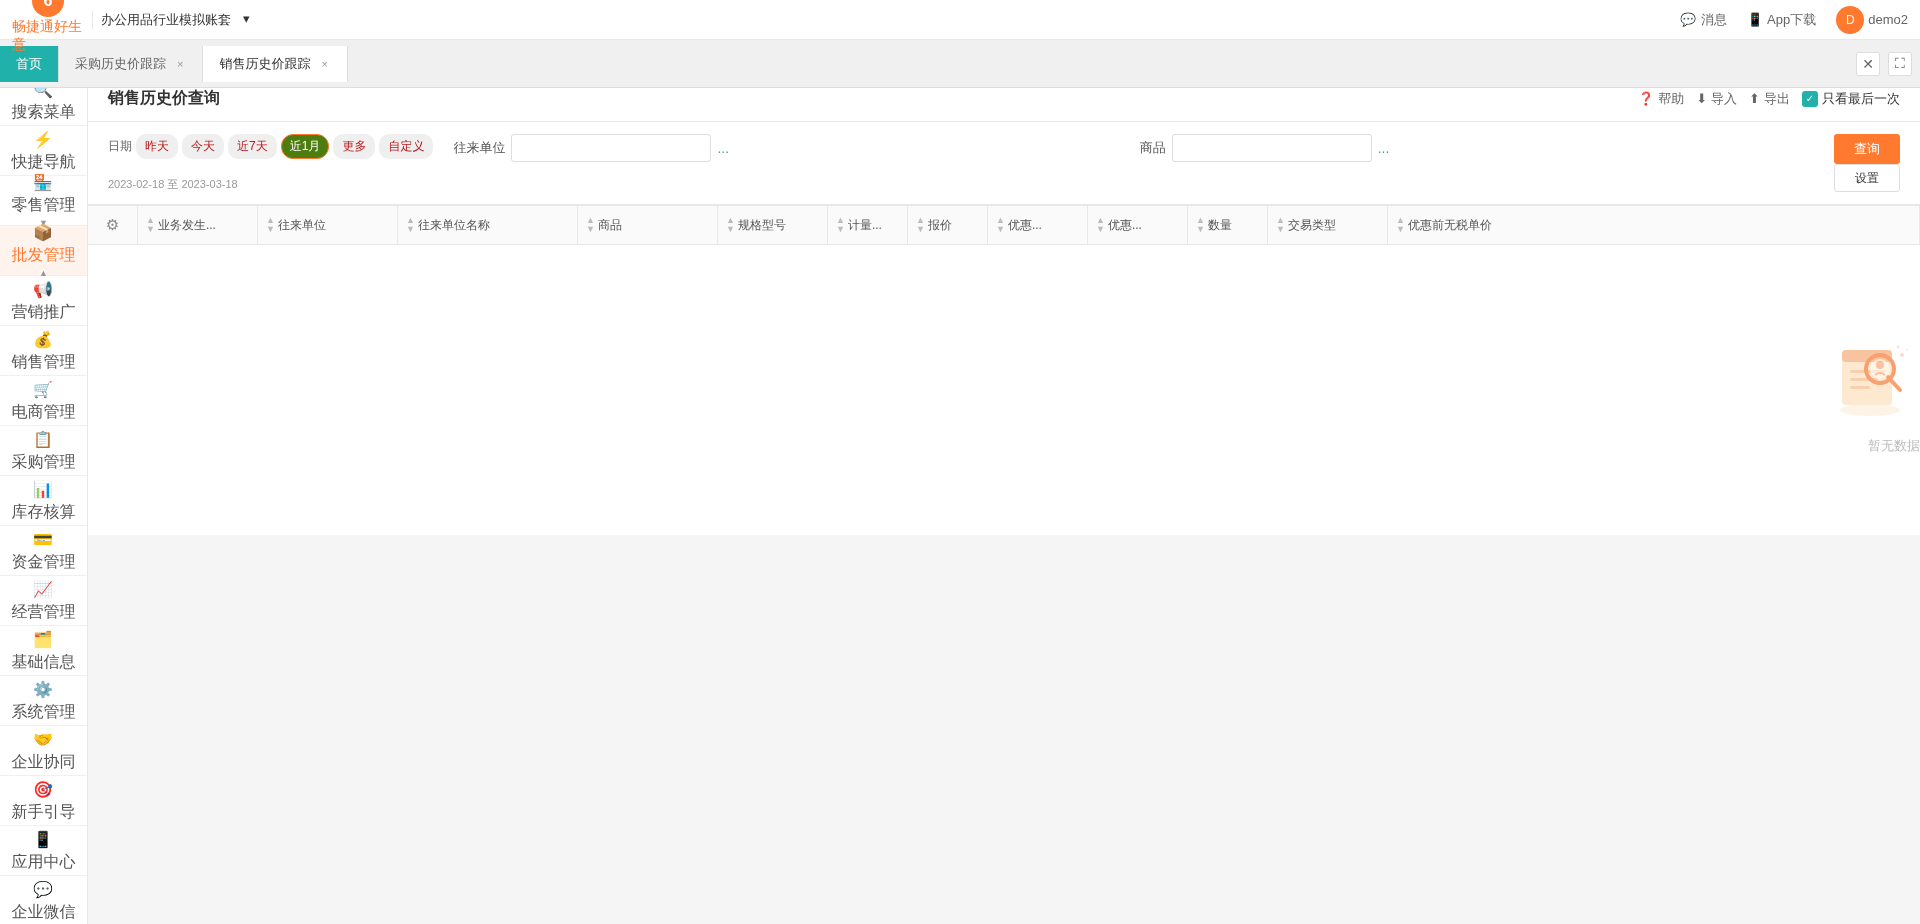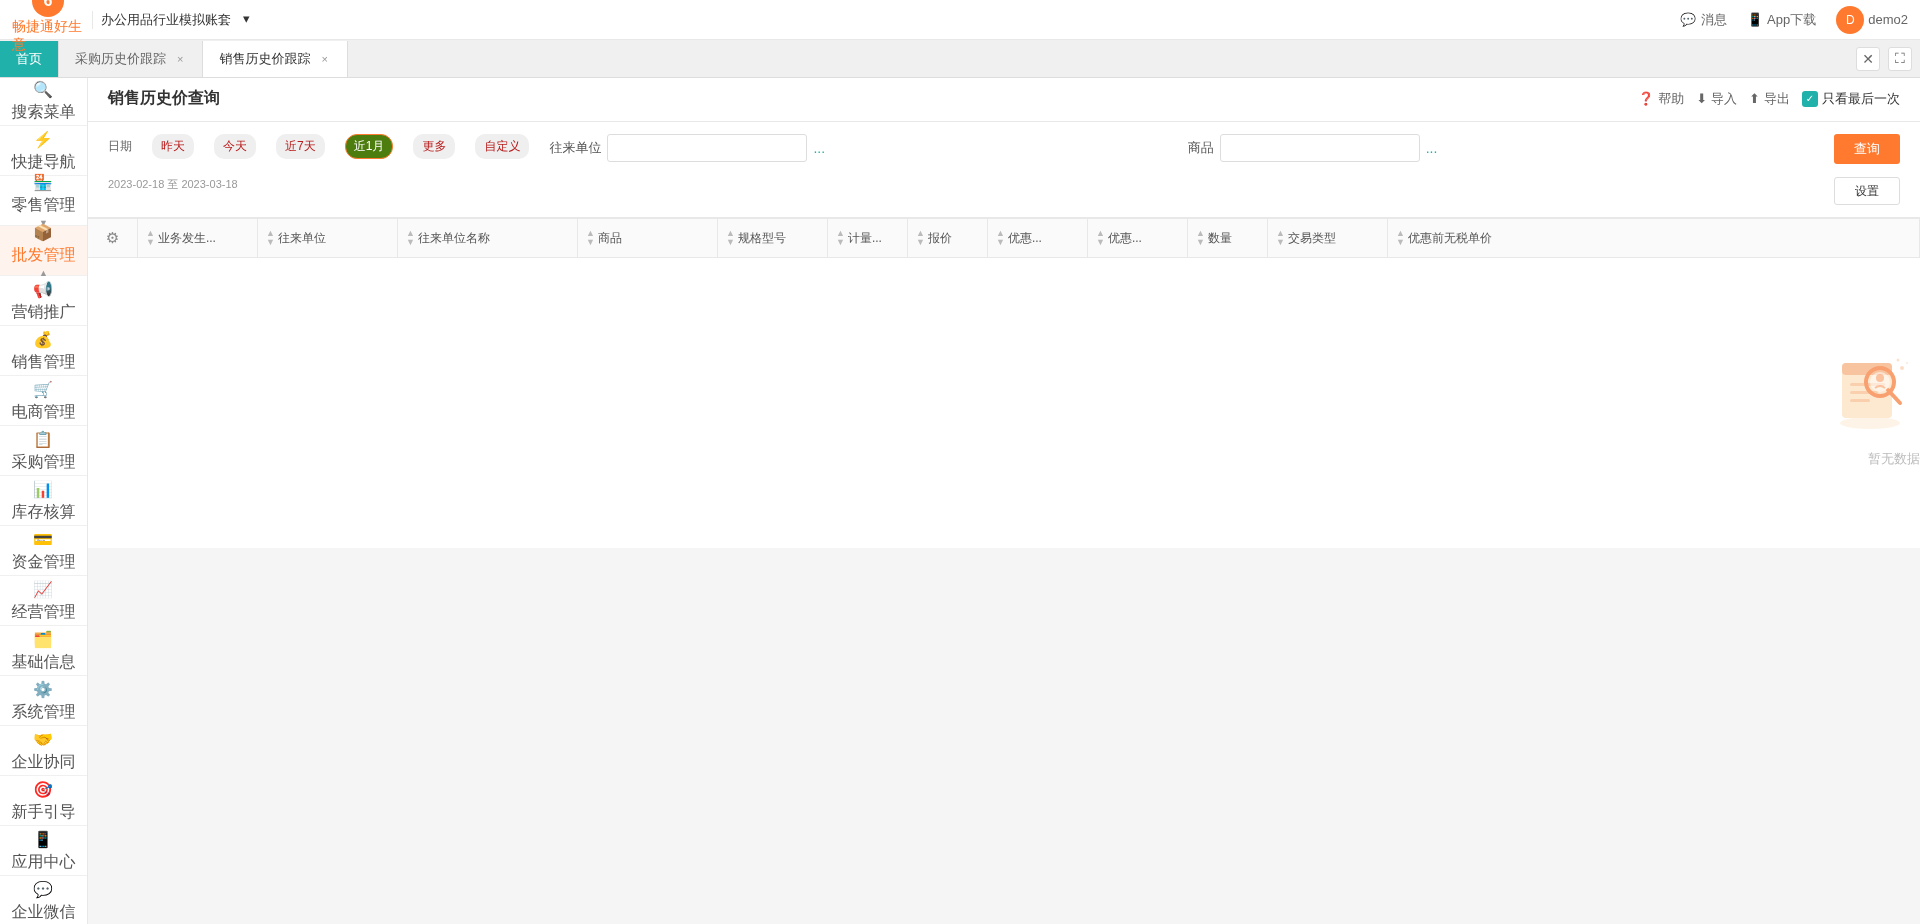--- a/index.html
+++ b/index.html
@@ -45,21 +45,21 @@
     .top-bar-right-item {
       display: flex; align-items: center; gap: 4px; cursor: pointer; color: #666; font-size: 13px;
     }
     .avatar {
       width: 28px; height: 28px; border-radius: 50%; background: #ff7a2f;
       display: flex; align-items: center; justify-content: center; color: #fff; font-size: 12px;
     }
 
     
     .tab-bar {
-      height: 38px;
+      height: 48px;
       background: #f0f0f0;
       display: flex;
       align-items: center;
       padding: 0;
       position: fixed;
       top: 40px; left: 0; right: 0;
       z-index: 99;
       border-bottom: 1px solid #ddd;
       justify-content: flex-end;
     }
@@ -157,21 +157,21 @@
     .filter-bar {
       background: #fff;
       padding: 12px 20px;
       border-bottom: 1px solid #e8e8e8;
       display: flex; align-items: flex-start; gap: 20px;
     }
     .filter-group {
       display: flex; flex-direction: column; gap: 6px;
     }
     .filter-label { font-size: 12px; color: #666; }
-    .filter-row { display: flex; align-items: center; gap: 20px; }
+    .filter-row { display: flex; align-items: center; gap: 4px; }
     .date-btn {
       padding: 3px 8px; font-size: 12px; cursor: pointer; border: 1px solid transparent;
       border-radius: 10px; color: #b91c1c;
     }
     .date-btn.active {
       background: #4d7c0f; color: #fff; border-color: #ff7a2f; border-radius: 12px;
     }
     .date-range-text { font-size: 11px; color: #999; margin-top: 12px; }
     .filter-input-group {
       display: flex; align-items: center; gap: 6px;
@@ -416,21 +416,21 @@
         <input type="text" class="filter-input" placeholder="" style="">
         <span class="filter-dots">...</span>
       </div>
 
       <div class="filter-input-group">
         <span class="filter-label-inline">商品</span>
         <input type="text" class="filter-input" placeholder="" style="">
         <span class="filter-dots">...</span>
       </div>
 
-      <div style="display:flex; flex-direction:column; gap:13px; margin-left: 8px;">
+      <div style="display:flex; flex-direction:column; gap:0; margin-left: 8px;">
         <button class="query-btn">查询</button>
         <button class="settings-btn">设置</button>
       </div>
     </div>
 
     <div class="table-container">
       <div class="table-header-row">
         <div class="table-header-cell col-settings">
           <span class="settings-icon-cell">⚙</span>
         </div>

